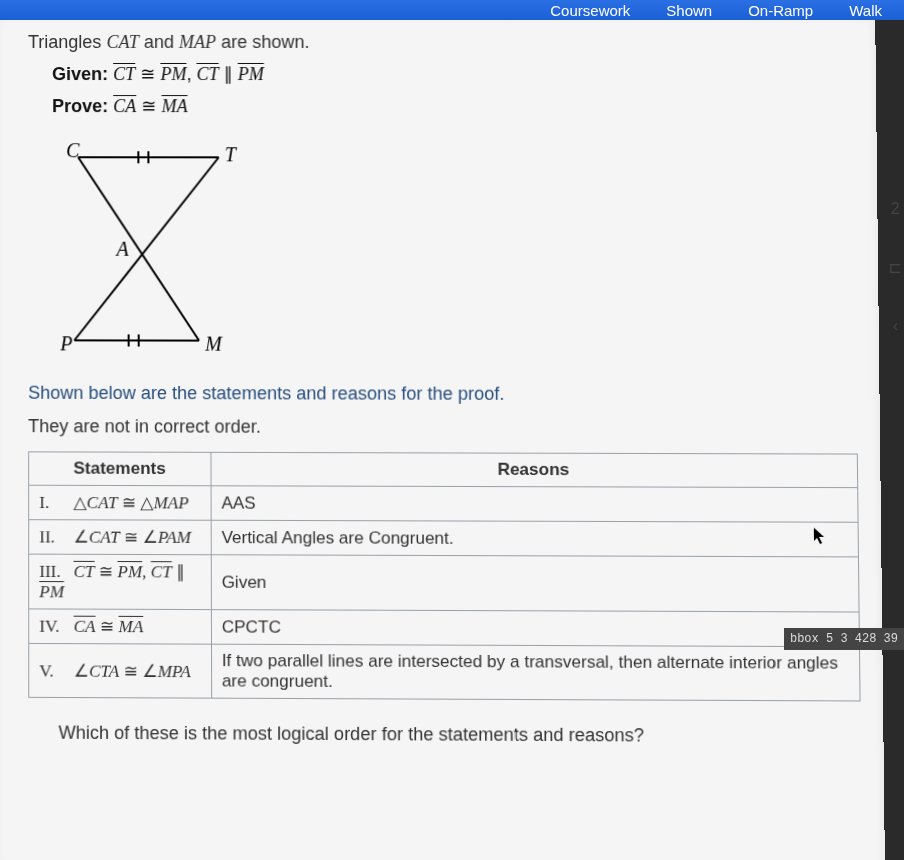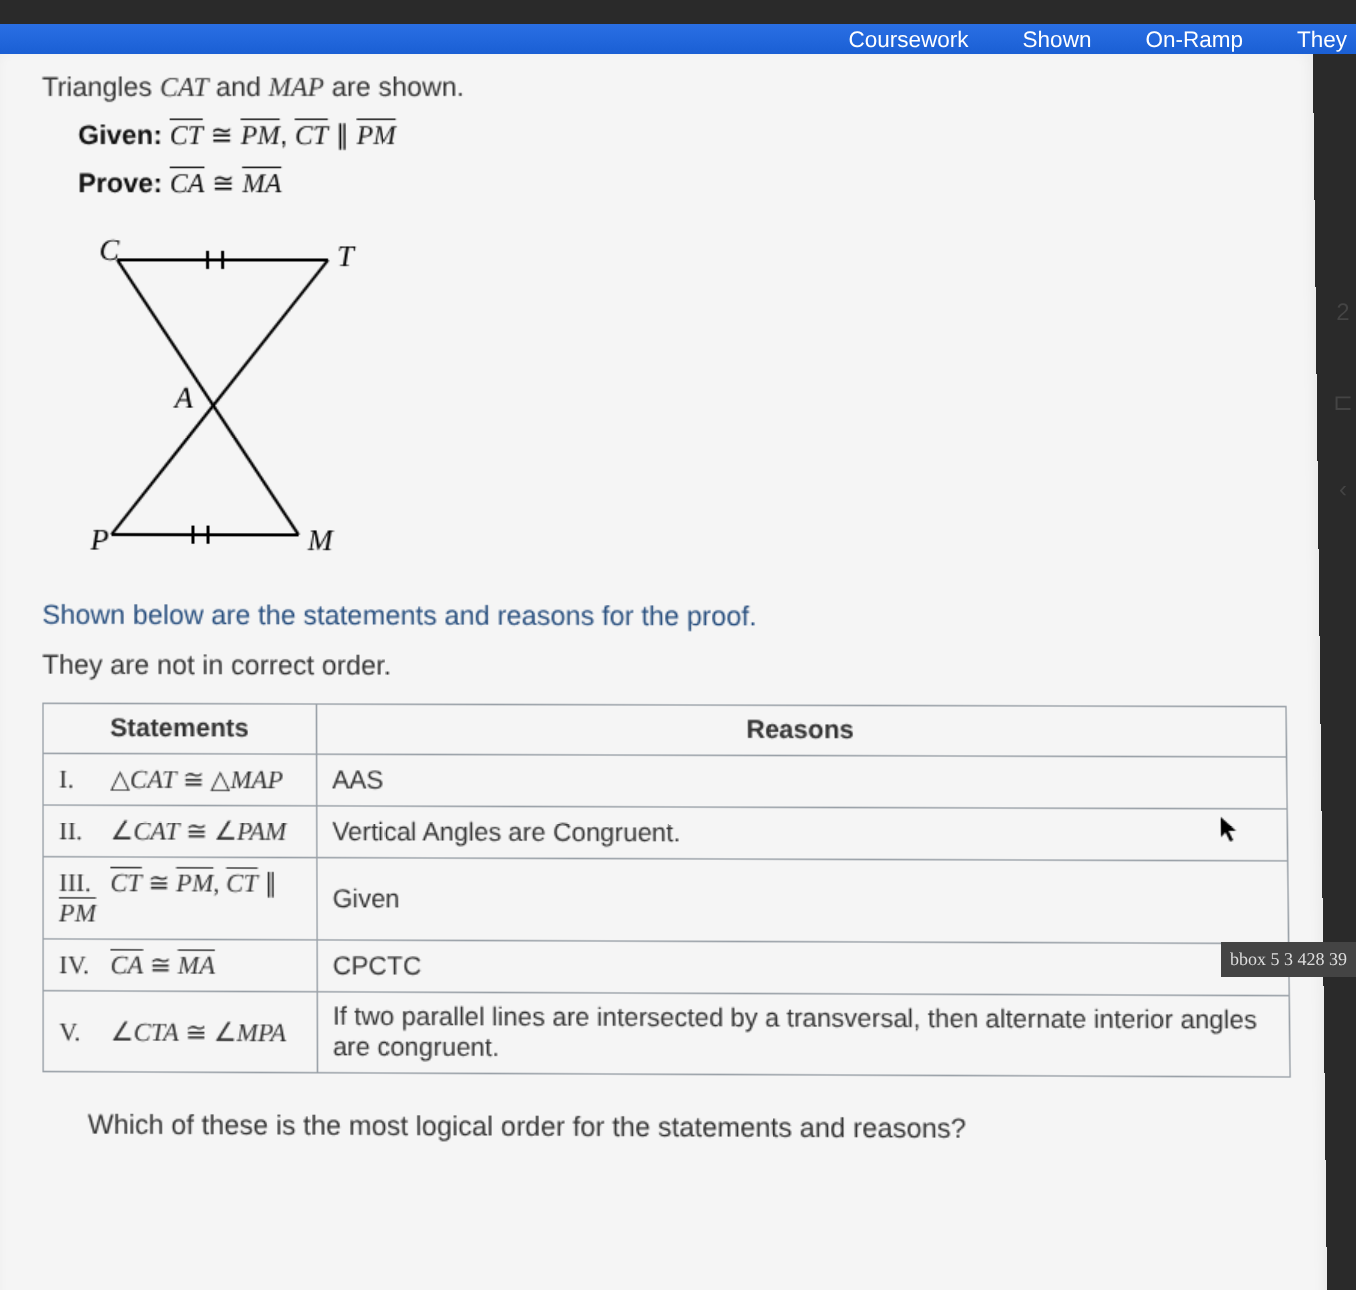--- a/index.html
+++ b/index.html
@@ -13,26 +13,25 @@
     position: relative;
   }
   .topbar {
     background: #1a5fd4;
     background: linear-gradient(#2a6fe4, #1a5fd4);
     height: 20px;
     width: 100%;
     display: flex;
     justify-content: flex-end;
     align-items: center;
-    padding-right: 0;
+    padding-right: 16px;
     gap: 24px;
     color: #fff;
     font-size: 15px;
     font-weight: 500;
-    margin-top: 16px;
   }
   .topbar span { padding: 0 6px; }
   .page {
     background: #f5f5f5;
     width: 870px;
     min-height: 840px;
     padding: 12px 20px 20px 28px;
     position: relative;
     transform: perspective(2000px) rotateX(1.5deg) rotateY(-0.8deg);
     transform-origin: top left;
@@ -66,21 +65,21 @@
   .roman { display:inline-block; width:34px; font-family:'Times New Roman',serif;}
   .question { color:#333; font-size:18px; margin-top:24px; margin-left:30px;}
   .bbox-tag {
     position: absolute;
     right: 0;
     top: 628px;
     background: #444;
     color: #ddd;
     font-size: 12px;
     padding: 4px 6px;
-    font-family: Liberation Serif, serif;
+    font-family: Liberation Mono, monospace;
   }
   .side-glyphs {
     position: absolute;
     right: 2px;
     top: 200px;
     color: #444;
     font-size: 16px;
     display:flex;
     flex-direction:column;
     gap:40px;
@@ -92,21 +91,21 @@
     pointer-events:none;
   }
 </style>
 </head>
 <body>
 
 <div class="topbar">
   <span>Coursework</span>
   <span>Shown</span>
   <span>On-Ramp</span>
-  <span>They</span>
+  <span>Walk</span>
 </div>
 
 <div class="page">
 
   <div class="intro">
     <span>Triangles </span><span class="math-i">CAT</span><span> and </span><span class="math-i">MAP</span><span> are shown.</span>
   </div>
 
   <div class="given-prove">
     <div>

